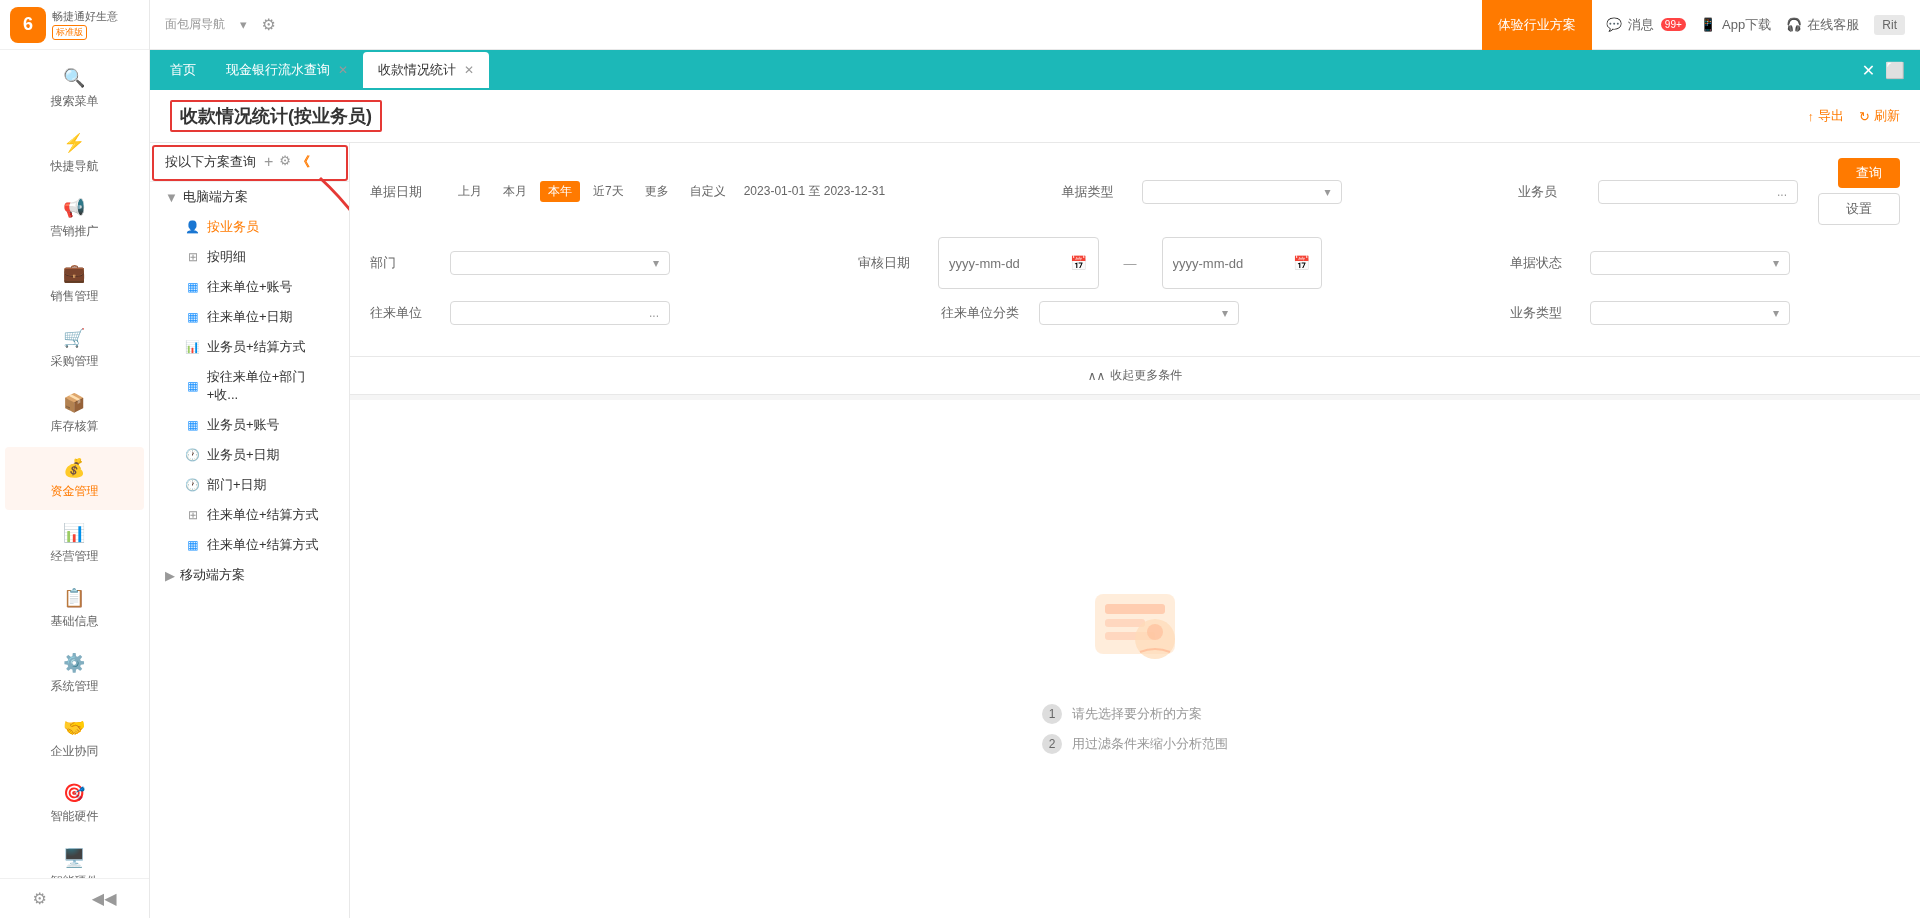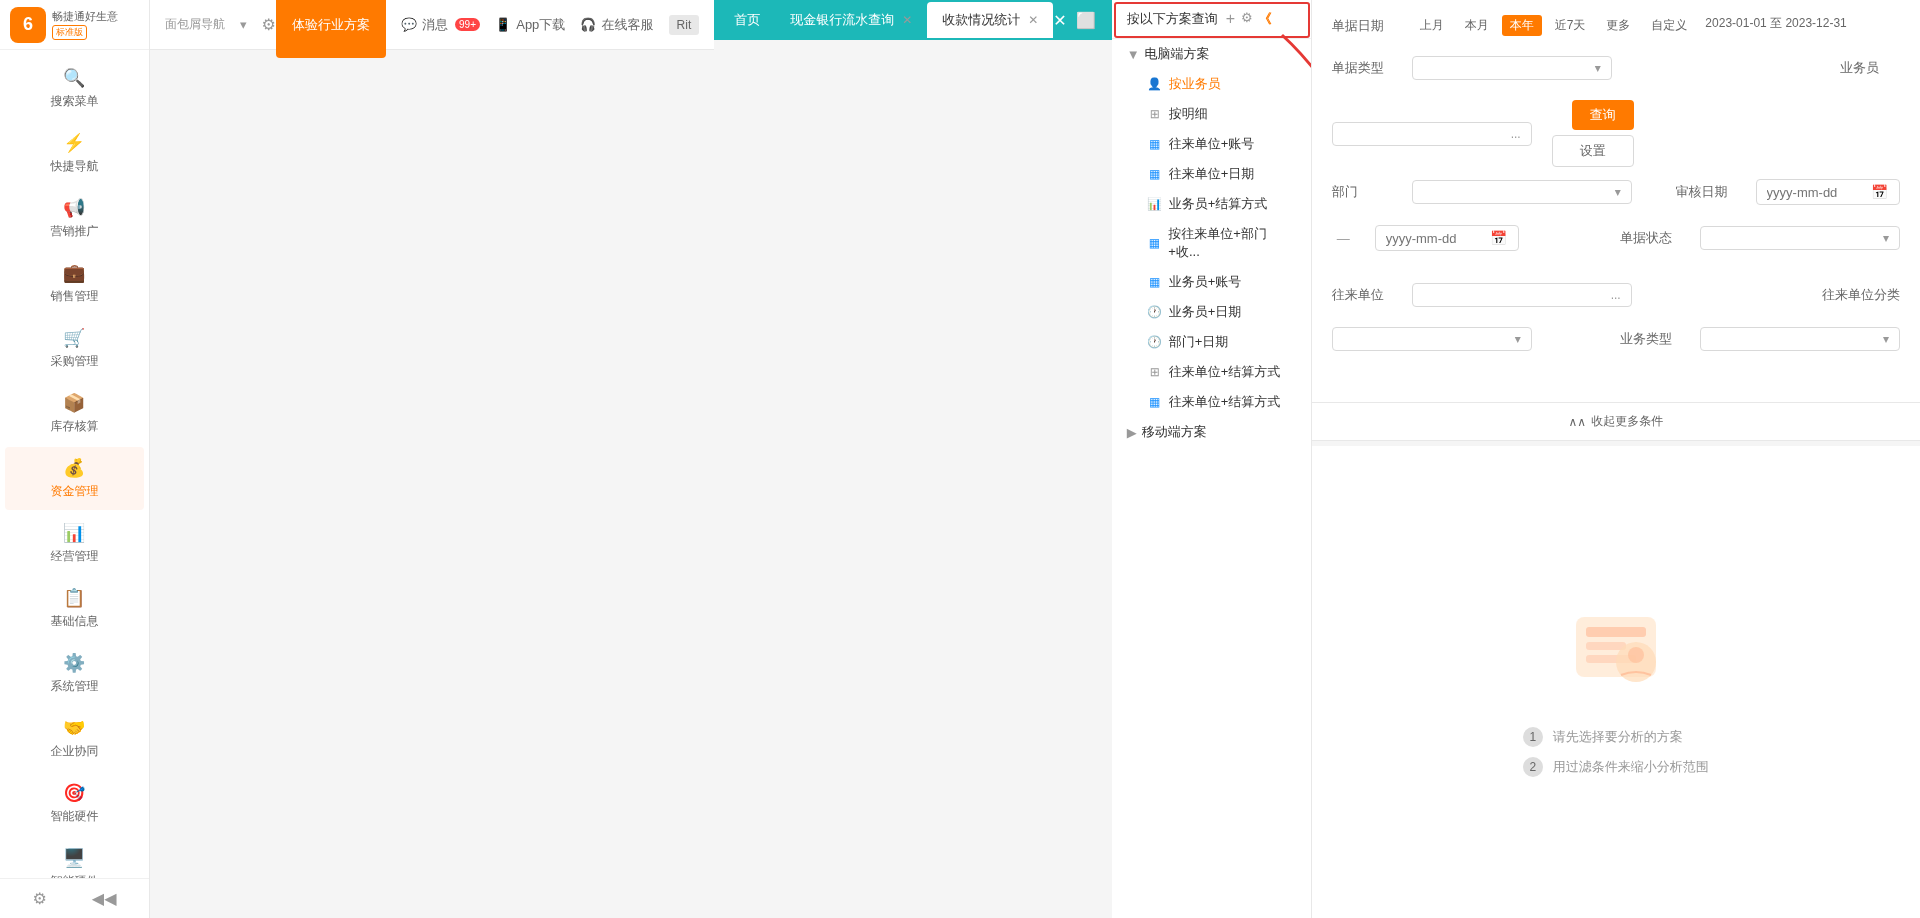--- a/index.html
+++ b/index.html
@@ -18,21 +18,21 @@
     .sidebar-nav { flex: 1; overflow-y: auto; padding: 5px 0; }
     .sidebar-item { display: flex; flex-direction: column; align-items: center; padding: 10px 5px; cursor: pointer; color: #666; font-size: 12px; border-radius: 4px; margin: 2px 5px; }
     .sidebar-item.active { background: #fff5f0; color: #ff7a00; }
     .sidebar-item .s-icon { font-size: 18px; margin-bottom: 4px; }
     .sidebar-item.active .s-icon { color: #ff7a00; }
 
     .sidebar-footer { padding: 10px; display: flex; justify-content: space-around; border-top: 1px solid #f0f0f0; }
     .sidebar-footer-btn { color: #999; cursor: pointer; font-size: 16px; }
 
     
-    .main-content { flex: 1; display: flex; flex-direction: row; overflow: hidden; }
+    .main-content { flex: 1; display: flex; flex-direction: column; overflow: hidden; }
 
     
     .topbar { height: 50px; background: #fff; display: flex; align-items: center; padding: 0 15px; border-bottom: 1px solid #e8e8e8; justify-content: space-between; }
     .topbar-left { display: flex; align-items: center; gap: 15px; }
     .topbar-breadcrumb { font-size: 12px; color: #999; }
     .topbar-actions { display: flex; align-items: center; gap: 15px; }
     .topbar-btn { background: #ff7a00; color: #fff; border: none; padding: 24px 16px; border-radius: 4px; cursor: pointer; font-size: 13px; }
     .topbar-action-item { display: flex; align-items: center; gap: 5px; color: #666; font-size: 13px; cursor: pointer; }
     .notification-badge { background: #ff4444; color: #fff; font-size: 10px; padding: 1px 4px; border-radius: 10px; margin-left: 2px; }
 
@@ -76,29 +76,29 @@
     .leaf-icon-gray { color: #999; }
 
     
     .right-content { flex: 1; display: flex; flex-direction: column; overflow: hidden; }
 
     
     .filter-area { background: #fff; padding: 15px 20px; border-bottom: 1px solid #e8e8e8; }
     .filter-row { display: flex; align-items: center; gap: 20px; margin-bottom: 12px; flex-wrap: wrap; }
     .filter-row:last-child { margin-bottom: 16px; }
     .filter-label { color: #666; font-size: 13px; white-space: nowrap; min-width: 60px; }
-    .filter-date-tabs { display: flex; gap: 5px; }
+    .filter-date-tabs { display: flex; gap: 5px; align-items: center; }
     .date-tab { padding: 2px 8px; font-size: 12px; cursor: pointer; color: #666; border-radius: 3px; }
     .date-tab.active { background: #ff7a00; color: #fff; border-radius: 3px; }
     .date-range { font-size: 12px; color: #666; margin-left: 5px; }
     .filter-select { display: flex; align-items: center; border: 1px solid #d9d9d9; border-radius: 4px; padding: 4px 10px; min-width: 180px; cursor: pointer; background: #fff; }
     .filter-select-text { flex: 1; font-size: 13px; color: #999; }
     .filter-select-arrow { color: #999; font-size: 12px; }
     .filter-dash { color: #999; padding: 0 5px; }
-    .filter-date-input { display: flex; align-items: center; border: 1px solid #d9d9d9; border-radius: 4px; padding: 4px 10px; min-width: 140px; gap: 5px; }
+    .filter-date-input { display: flex; align-items: center; border: 1px solid #d9d9d9; border-radius: 4px; padding: 17px 10px; min-width: 140px; gap: 21px; }
     .filter-date-input input { border: none; outline: none; font-size: 13px; color: #999; width: 100px; }
     .filter-date-icon { color: #999; font-size: 14px; }
 
     
     .collapse-bar { display: flex; justify-content: center; align-items: center; padding: 10px; background: #fff; cursor: pointer; color: #666; font-size: 12px; border-bottom: 1px solid #e8e8e8; }
 
     
     .query-btns { display: flex; flex-direction: column; gap: 5px; }
     .btn-query { background: #ff7a00; color: #fff; border: none; padding: 6px 18px; border-radius: 4px; cursor: pointer; font-size: 13px; margin-left: 20px; }
     .btn-set { background: #fff; color: #666; border: 1px solid #d9d9d9; padding: 6px 18px; border-radius: 4px; cursor: pointer; font-size: 13px; }
@@ -245,20 +245,33 @@
       </div>
       <div class="tab-spacer"></div>
       <div class="tab-window-btns">
         <span class="tab-window-btn">✕</span>
         <span class="tab-window-btn">⬜</span>
       </div>
     </div>
 
     <div class="page-content">
 
+      <div class="page-header">
+        <div class="page-title">收款情况统计(按业务员)</div>
+        <div class="page-header-actions">
+          <div class="action-link">
+            <span>↑</span>
+            <span>导出</span>
+          </div>
+          <div class="action-link">
+            <span>↻</span>
+            <span>刷新</span>
+          </div>
+        </div>
+      </div>
 
       <div class="body-area">
 
         <div class="left-panel content-wrapper">
           <div class="left-panel-header">
             <span>按以下方案查询</span>
             <div class="panel-header-icons">
               <span style="font-size:16px; cursor:pointer; color:#999;">+</span>
               <span style="cursor:pointer; color:#999;">⚙</span>
               <span class="collapse-arrow" style="color:#ff7a00; font-weight:bold;">《</span>

